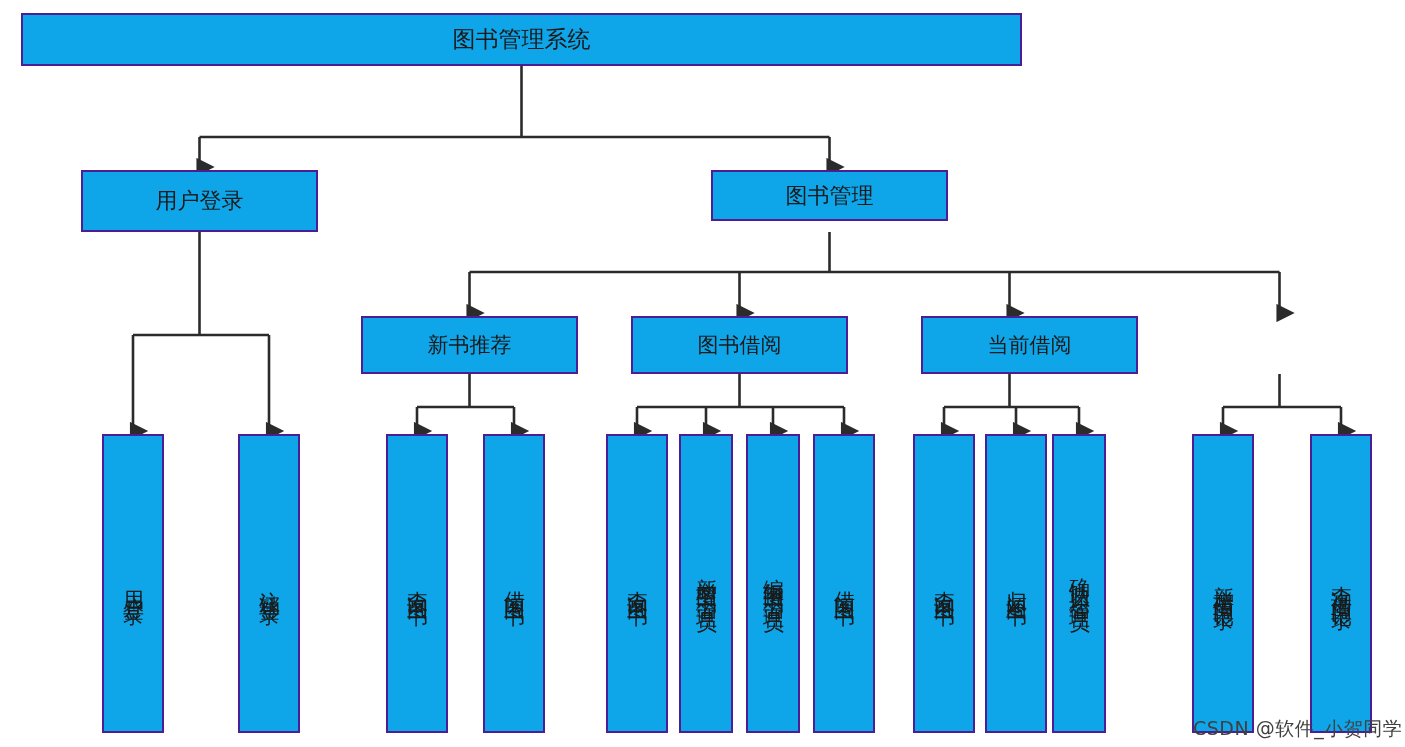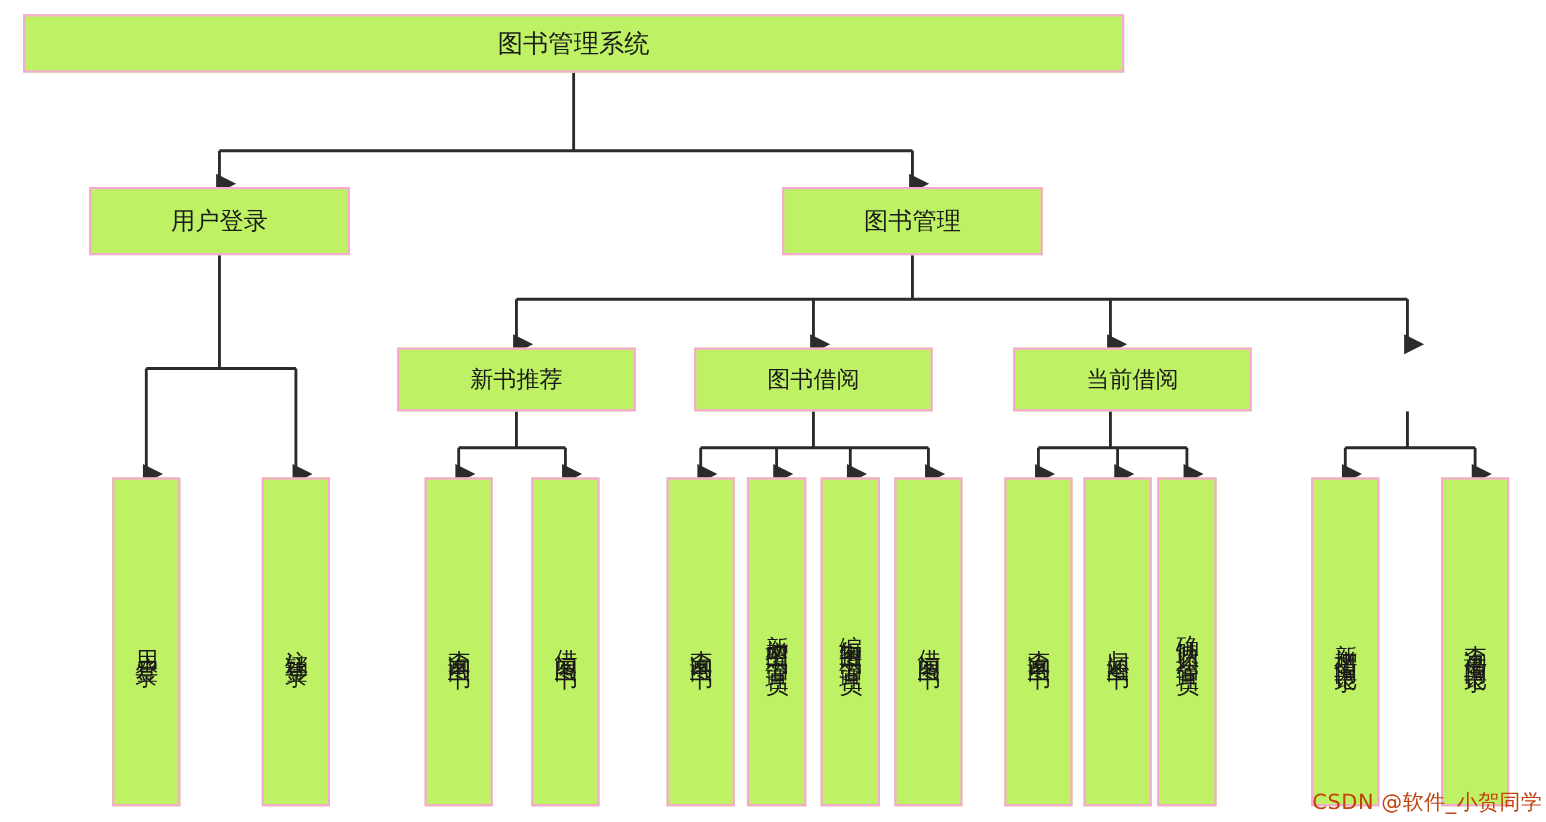--- a/index.html
+++ b/index.html
@@ -23,22 +23,22 @@
     position: absolute;
     left: 0;
     top: 0;
     width: 1405px;
     height: 747px;
     pointer-events: none;
   }
   .node {
     position: absolute;
     box-sizing: border-box;
-    background: #bef264;
-    border: 2px solid #f9a8d4;
+    background: #0ea5e9;
+    border: 2px solid #4c1d95;
     display: flex;
     align-items: center;
     justify-content: center;
     color: #1a1a1a;
     text-align: right;
   }
   .node.root {
     font-size: 23px;
   }
   .node.lvl2 {
@@ -56,21 +56,21 @@
     writing-mode: vertical-rl;
     text-orientation: upright;
     letter-spacing: 5px;
     line-height: 1;
     white-space: nowrap;
     color: #1a1a1a;
   }
   .watermark {
     position: absolute;
     font-size: 19px;
-    color: #c2410c;
+    color: #404040;
     white-space: nowrap;
     letter-spacing: 0.5px;
     user-select: none;
   }
 </style>
 </head>
 <body>
 
 <div id="canvas">
 
@@ -117,21 +117,21 @@
       </g>
   </svg>
 
   <div class="node root" style="left: 21px; top: 13px; width: 1001px; height: 53px;">
     <span>图书管理系统</span>
   </div>
 
   <div class="node lvl2" style="left: 81px; top: 170px; width: 237px; height: 62px;">
     <span>用户登录</span>
   </div>
-  <div class="node lvl2" style="left: 711px; top: 170px; width: 237px; height: 62px;">
+  <div class="node lvl2" style="left: 711px; top: 170px; width: 237px; height: 51px;">
     <span>图书管理</span>
   </div>
 
   <div class="node lvl3" style="left: 361px; top: 316px; width: 217px; height: 58px;">
     <span>新书推荐</span>
   </div>
   <div class="node lvl3" style="left: 631px; top: 316px; width: 217px; height: 58px;">
     <span>图书借阅</span>
   </div>
   <div class="node lvl3" style="left: 921px; top: 316px; width: 217px; height: 58px;">

